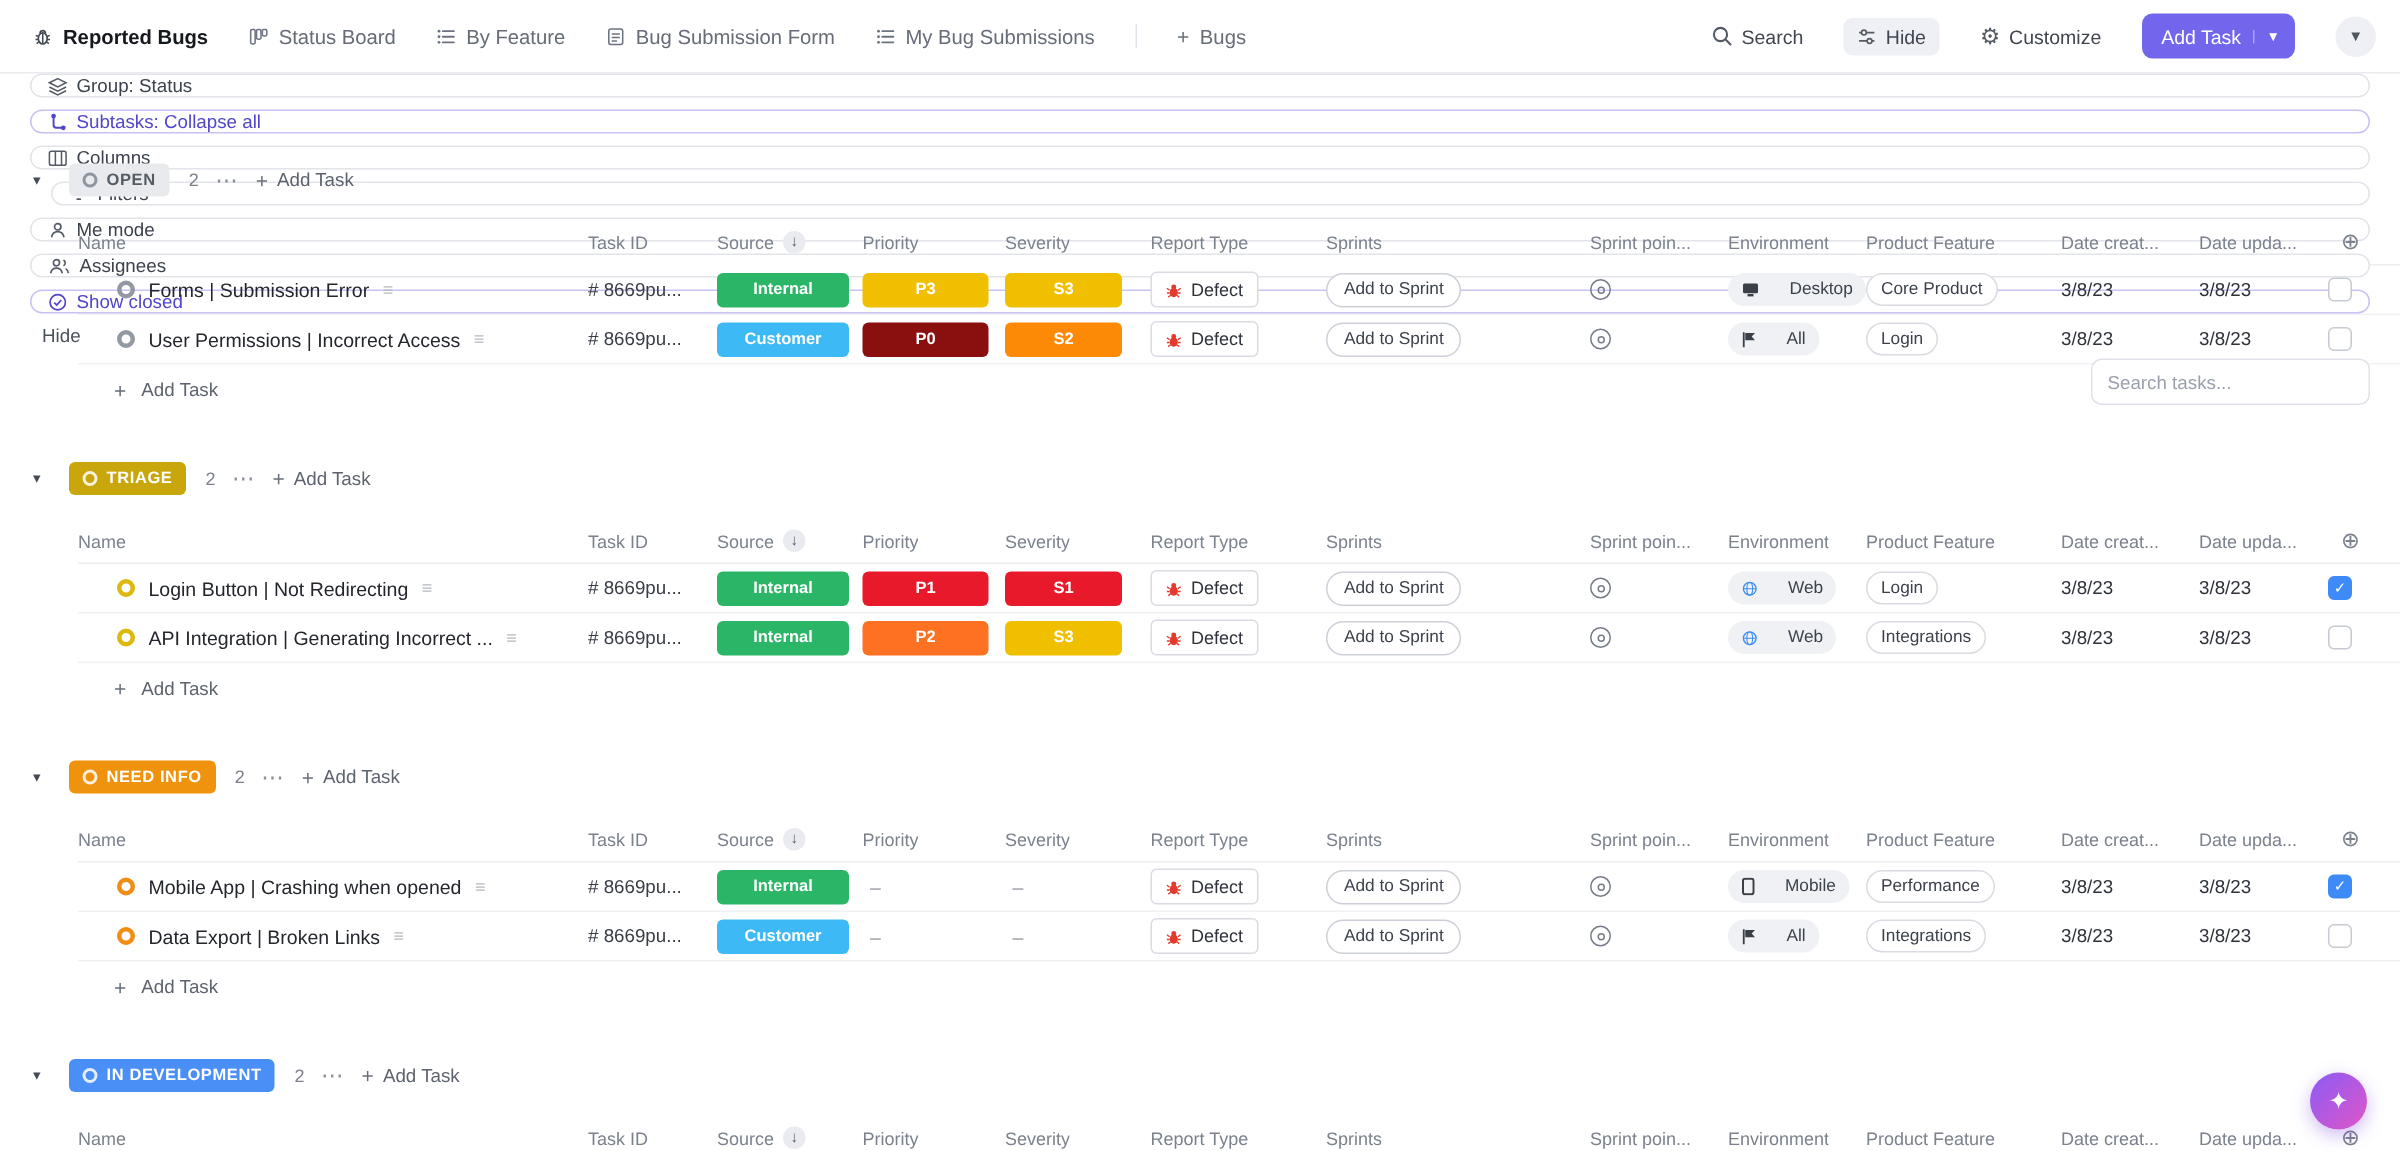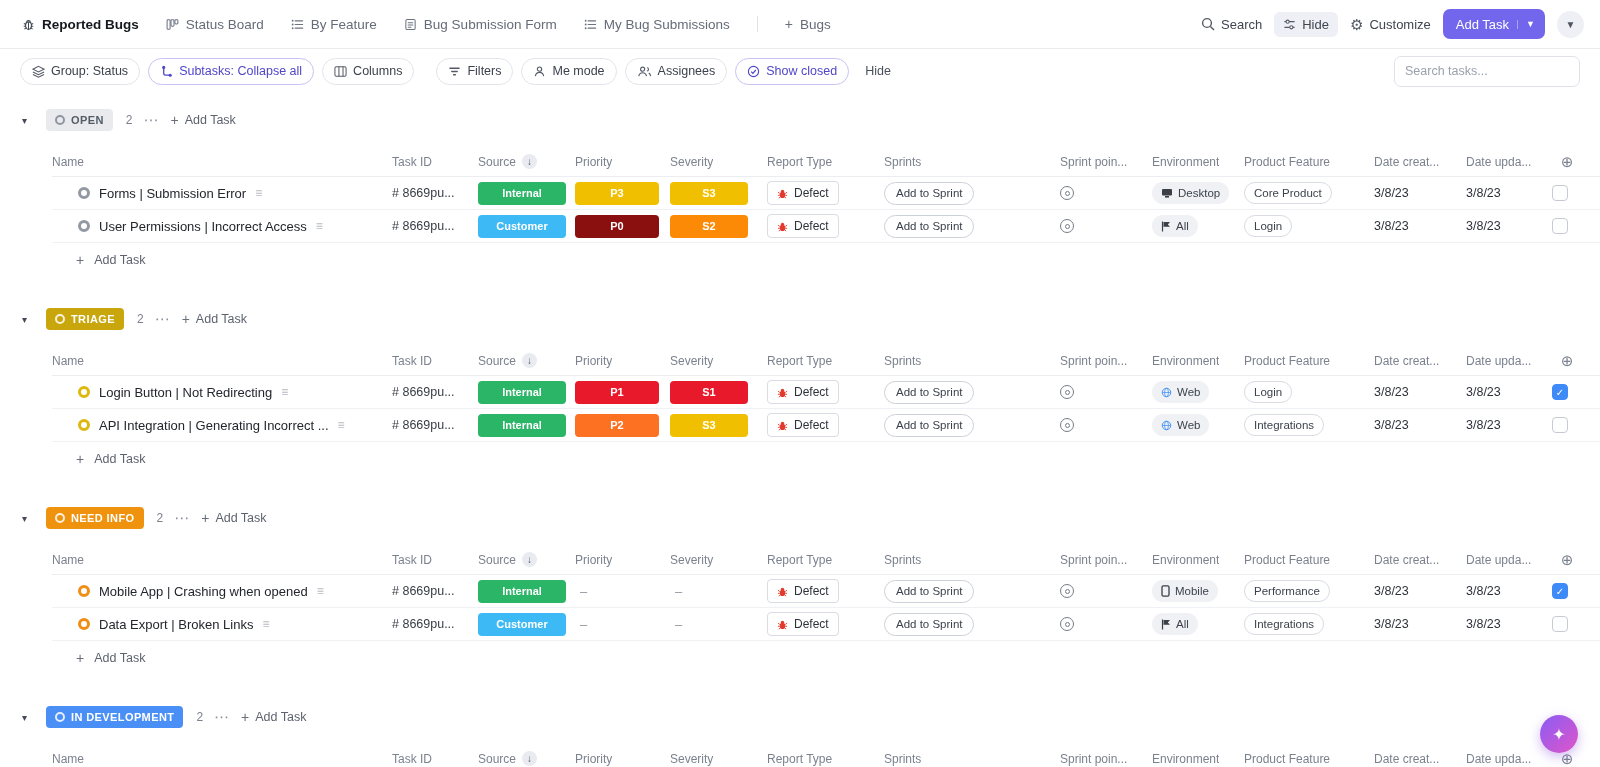--- a/index.html
+++ b/index.html
@@ -10,30 +10,30 @@
   }
   svg { display:block; }
 
   
   .topnav { height:49px; display:flex; align-items:center; padding:0 16px 0 22px; border-bottom:1px solid #e9ebef; }
   .tabs { display:flex; align-items:center; gap:27px; }
   .tab { display:flex; align-items:center; gap:7px; font-size:13.5px; color:#656c78; cursor:pointer; white-space:nowrap; }
   .tab.active { color:#15181d; font-weight:700; }
   .vdiv { width:1px; height:16px; background:#dfe2e8; }
   .plus-g { font-size:14px; color:#6a707b; }
-  .nav-right { margin-left:auto; display:flex; align-items:center; gap:12px; }
+  .nav-right { margin-left:auto; display:flex; align-items:center; gap:27px; }
   .nav-item { display:flex; align-items:center; gap:6px; font-size:13px; color:#40454f; cursor:pointer; white-space:nowrap; }
   .hide-pill { background:#eef0f6; border-radius:6px; padding:5px 9px; }
   .gear { font-size:15px; color:#555b66; line-height:1; }
   .add-task-btn { display:flex; align-items:center; gap:8px; background:var(--accent,#7166ec); color:#fff; border:none; border-radius:7px; height:30px; padding:0 10px 0 13px; font-size:13px; font-family:inherit; cursor:pointer; }
   .btn-chev { border-left:1px solid rgba(255,255,255,.4); padding-left:8px; font-size:9px; line-height:1; }
   .circle-btn { width:27px; height:27px; border-radius:50%; background:#eef0f6; color:#50565f; display:flex; align-items:center; justify-content:center; font-size:10px; cursor:pointer; }
 
   
-  .toolbar { height:44px; display:flex; align-items:center; padding:0 20px; gap:8px; }
+  .toolbar { height:44px; display:flex; padding:0 20px; gap:8px;flex-direction:column; }
   .tpill { display:inline-flex; align-items:center; gap:6px; height:27px; padding:0 11px; border:1px solid #e2e4ea; border-radius:15px; font-size:12.5px; color:#3c424d; background:#fff; cursor:pointer; white-space:nowrap; }
   .tpill.accent { border-color:#c7c2f3; color:#4f46c8; }
   .gap-left { margin-left:14px; }
   .tplain { font-size:12.5px; color:#4b515c; margin-left:8px; cursor:pointer; }
   .toolbar-right { margin-left:auto; }
   .search-input { width:186px; height:31px; border:1px solid #dfe2e8; border-radius:7px; padding:0 10px; font-size:12.5px; color:#333; outline:none; font-family:inherit; }
   .search-input::placeholder { color:#9aa1ac; }
 
   
   #groups { padding-top:4px; }
@@ -70,21 +70,21 @@
   .dash { color:#9298a2; font-size:13px; padding-left:5px; }
 
   .reppill { display:inline-flex; align-items:center; gap:6px; height:24px; padding:0 9px; border:1px solid #d9dce2; border-radius:4px; font-size:12px; color:#2e323a; background:#fff; max-width:108px; cursor:pointer; }
   .rlb { white-space:nowrap; overflow:hidden; text-overflow:ellipsis; }
 
   .addsprint { display:inline-flex; align-items:center; height:23px; padding:0 11px; border:1px solid #ccd0d8; border-radius:12px; font-size:11.5px; color:#3c424d; background:#fff; white-space:nowrap; cursor:pointer; }
 
   .target { width:14px; height:14px; border:1.5px solid #757c88; border-radius:50%; display:inline-flex; align-items:center; justify-content:center; flex:none; cursor:pointer; }
   .target-in { width:5px; height:5px; border:1.2px solid #757c88; border-radius:50%; }
 
-  .envpill { display:inline-flex; align-items:center; gap:5px; height:22px; padding:0 9px; background:#eff1f4; border-radius:11px; font-size:11.5px; color:#3c424d; white-space:nowrap; cursor:pointer; }
+  .envpill { display:inline-flex; align-items:center; gap:20px; height:22px; padding:0 9px; background:#eff1f4; border-radius:11px; font-size:11.5px; color:#3c424d; white-space:nowrap; cursor:pointer; }
   .featpill { display:inline-flex; align-items:center; height:22px; padding:0 9px; border:1px solid #d9dce2; border-radius:11px; font-size:11.5px; color:#3c424d; background:#fff; white-space:nowrap; overflow:hidden; text-overflow:ellipsis; cursor:pointer; }
   .dateval { font-size:12.5px; color:#2e323a; white-space:nowrap; }
 
   .checkbox { width:16px; height:16px; border:1.5px solid #c6cad2; border-radius:4px; display:inline-flex; align-items:center; justify-content:center; background:#fff; color:#fff; font-size:10px; cursor:pointer; }
   .checkbox.checked { background:var(--check,#3e8bf8); border-color:var(--check,#3e8bf8); }
 
   .addrow { display:flex; align-items:center; gap:10px; margin-left:76px; height:33px; font-size:12.5px; color:#5d636e; cursor:pointer; }
 
   .ai-fab { position:fixed; right:22px; bottom:14px; width:38px; height:38px; border-radius:50%; background:linear-gradient(135deg,#8a5cf5,#e055c8); display:flex; align-items:center; justify-content:center; color:#fff; font-size:16px; box-shadow:0 4px 12px rgba(120,60,220,.35); cursor:pointer; }
   .eic svg, .ric svg { flex:none; }

